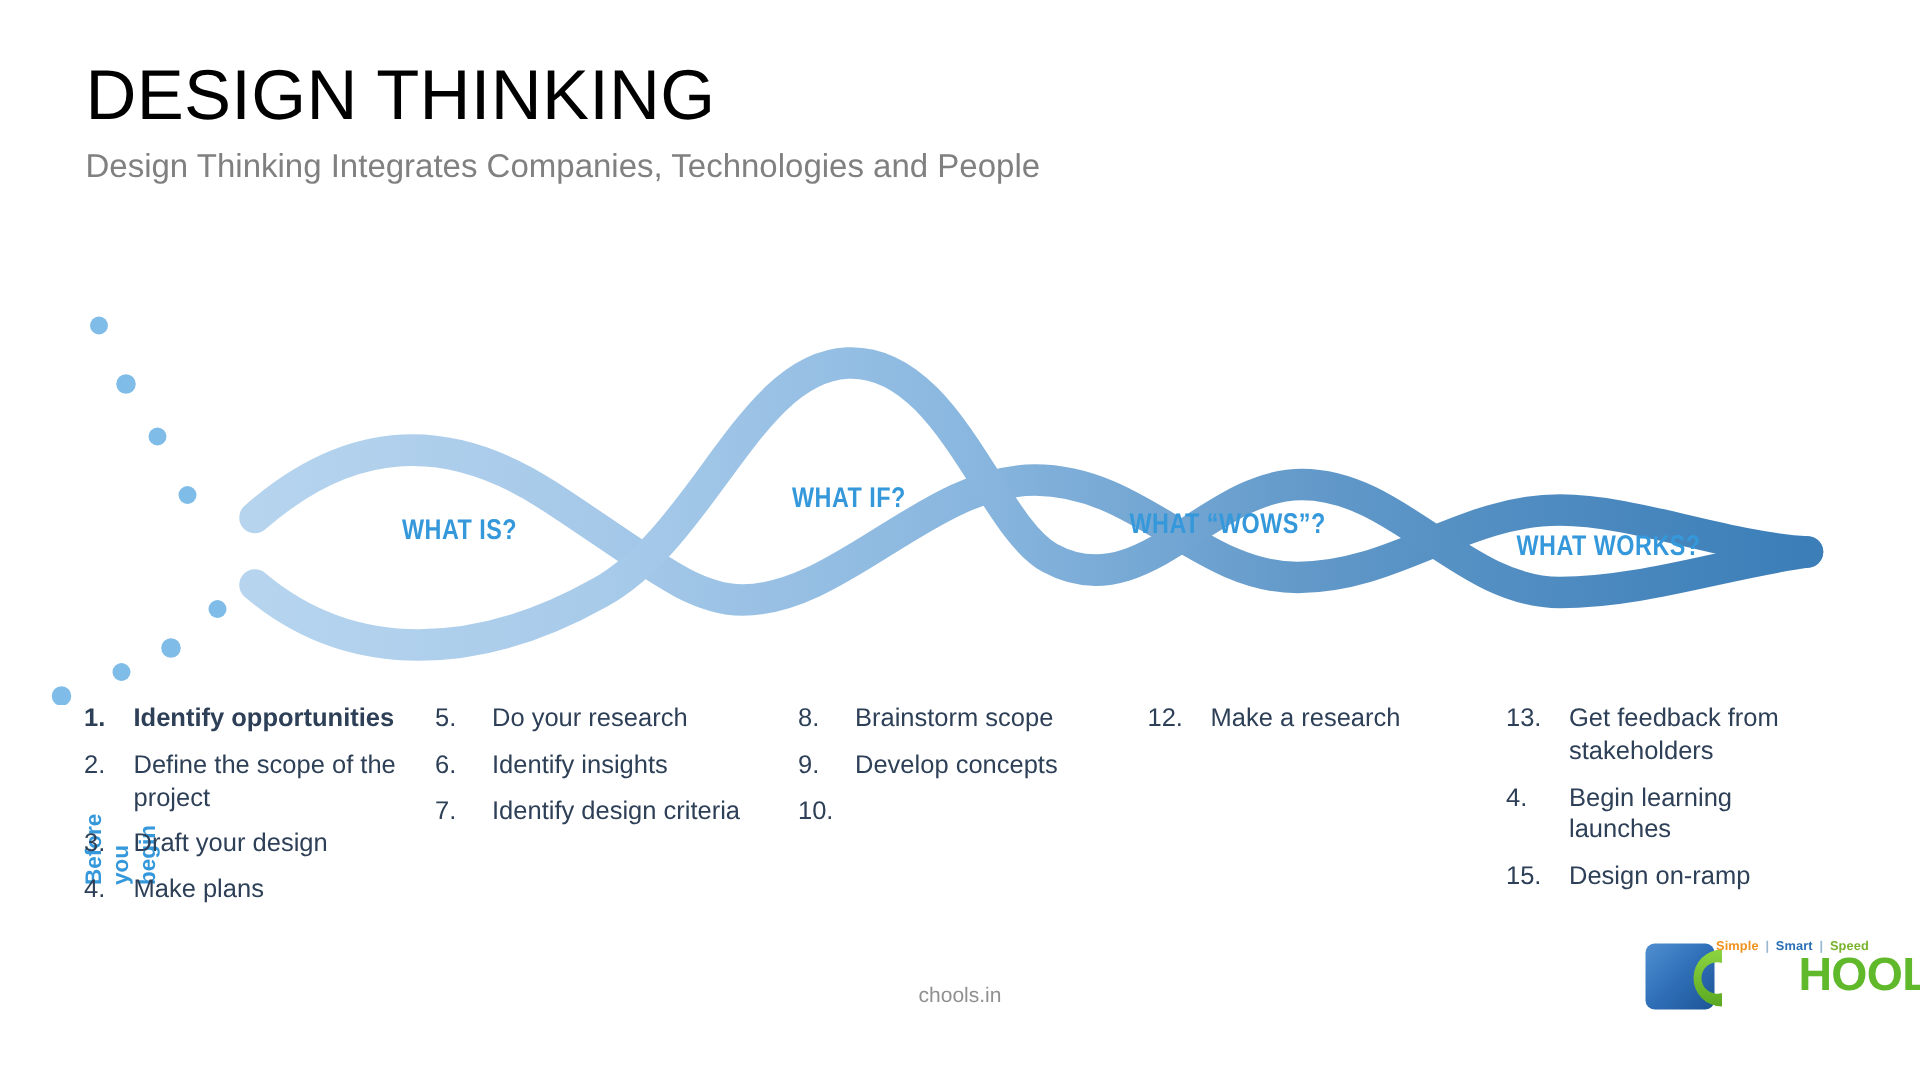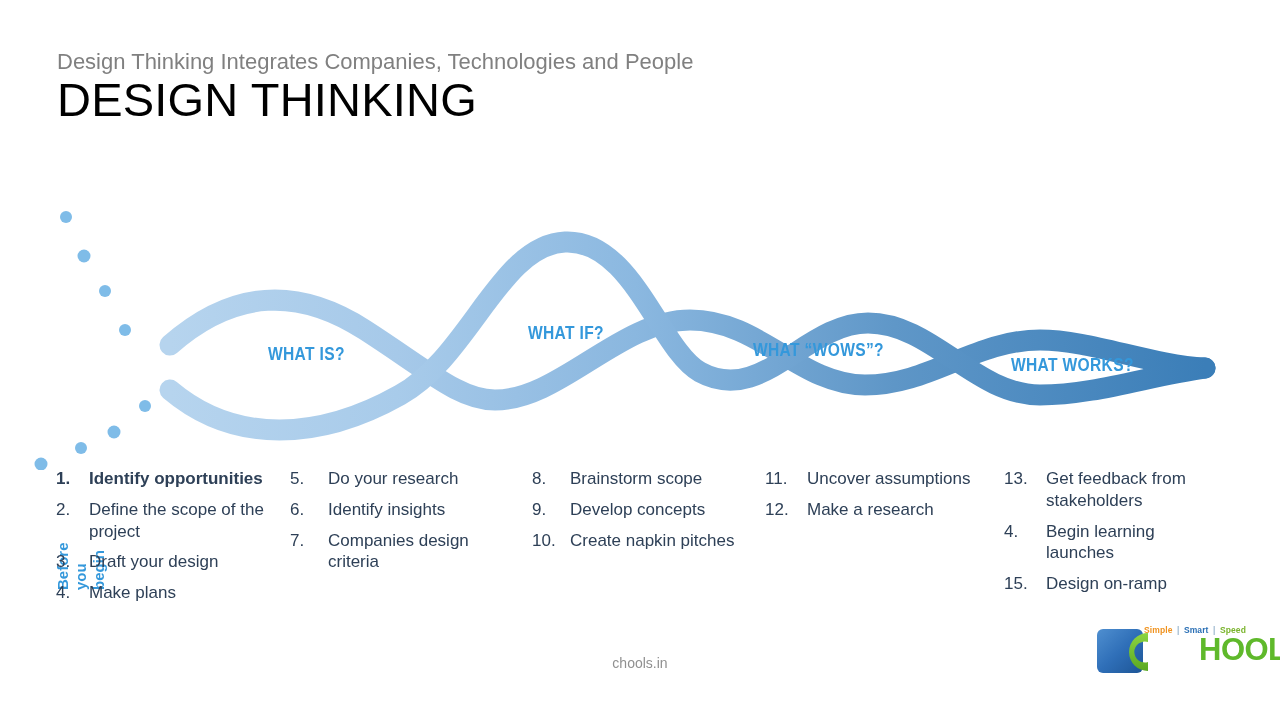--- a/index.html
+++ b/index.html
@@ -182,22 +182,22 @@
     color: #5fb92b;
     letter-spacing: -0.5px;
     line-height: 1;
     margin-left: 43px;
   }
 </style>
 </head>
 <body>
 
 <div id="header">
+  <div id="page-title">DESIGN THINKING</div>
   <div id="page-subtitle">Design Thinking Integrates Companies, Technologies and People</div>
-  <div id="page-title">DESIGN THINKING</div>
 </div>
 
 <div id="diagram">
 
   <svg id="wave-svg" viewBox="0 0 1280 280">
     <defs>
       <linearGradient id="gradTop" x1="0" y1="0" x2="1" y2="0">
         <stop offset="0.00" stop-color="#b6d4ee"></stop>
         <stop offset="0.22" stop-color="#a8cbea"></stop>
         <stop offset="0.45" stop-color="#8bb8e0"></stop>
@@ -274,42 +274,37 @@
       <div class="list-item">
         <span class="num">5.</span>
         <span class="txt">Do your research</span>
       </div>
       <div class="list-item">
         <span class="num">6.</span>
         <span class="txt">Identify insights</span>
       </div>
       <div class="list-item">
         <span class="num">7.</span>
-        <span class="txt">Companies design criteria</span>
+        <span class="txt">Identify design criteria</span>
       </div>
     </div>
   <div class="list-col" id="list-col-2">
       <div class="list-item">
         <span class="num">8.</span>
         <span class="txt">Brainstorm scope</span>
       </div>
       <div class="list-item">
         <span class="num">9.</span>
         <span class="txt">Develop concepts</span>
       </div>
       <div class="list-item">
         <span class="num">10.</span>
-        <span class="txt">Create napkin pitches</span>
       </div>
     </div>
   <div class="list-col" id="list-col-3">
-      <div class="list-item">
-        <span class="num">11.</span>
-        <span class="txt">Uncover assumptions</span>
-      </div>
       <div class="list-item">
         <span class="num">12.</span>
         <span class="txt">Make a research</span>
       </div>
     </div>
   <div class="list-col" id="list-col-4">
       <div class="list-item">
         <span class="num">13.</span>
         <span class="txt">Get feedback from stakeholders</span>
       </div>

